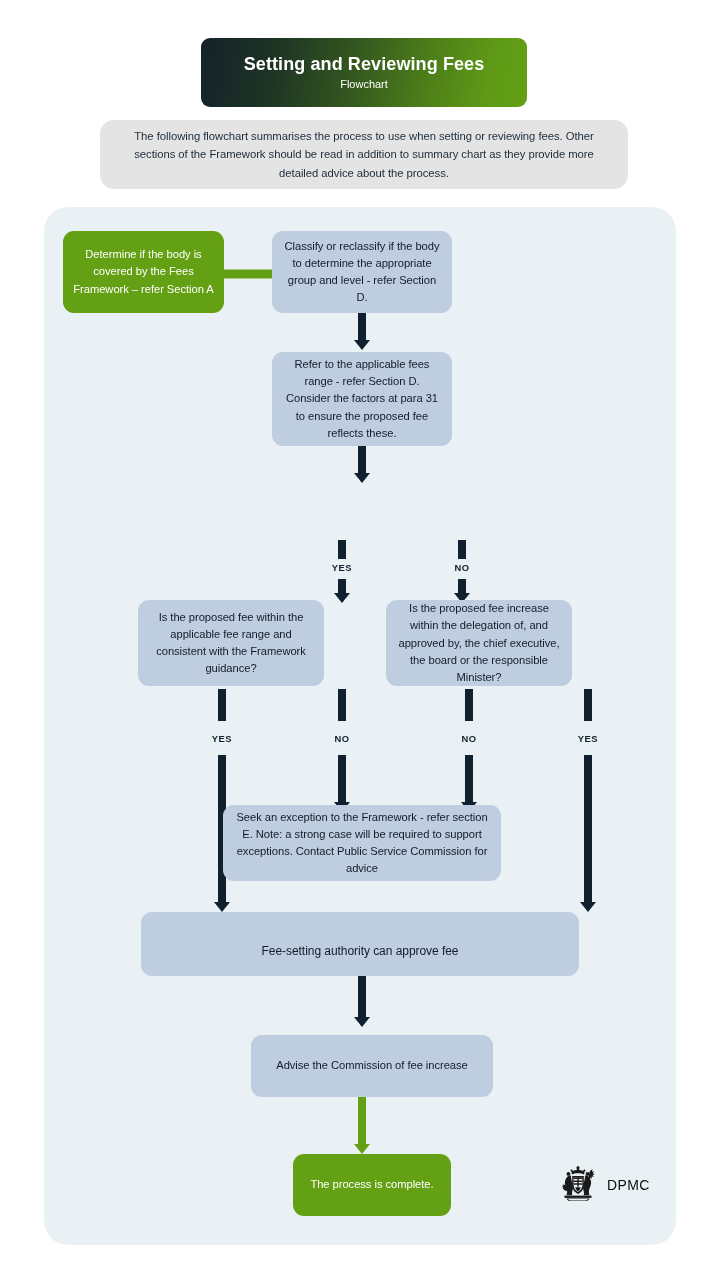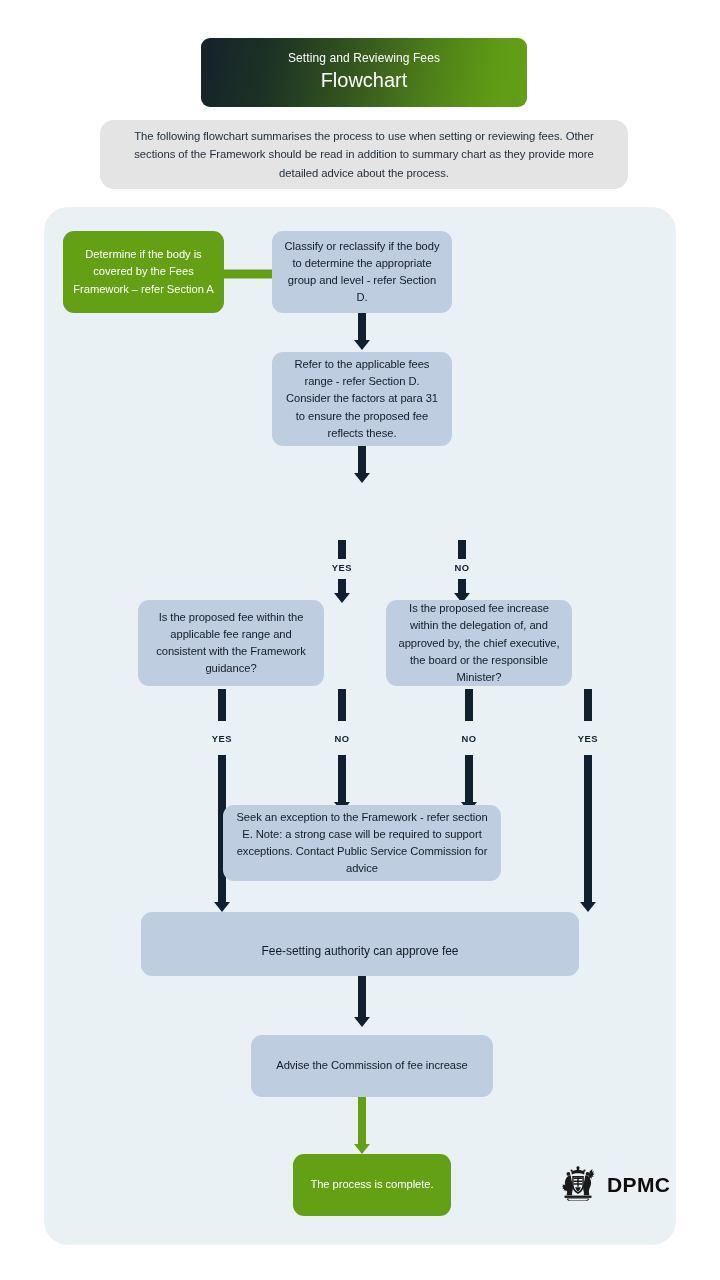--- a/index.html
+++ b/index.html
@@ -29,27 +29,27 @@
     border-radius: 9px;
     background: linear-gradient(100deg, #15222b 0%, #1d3324 22%, #33561f 46%, #4e8019 70%, #5f9a16 88%, #63a014 100%);
     display: flex;
     flex-direction: column;
     align-items: center;
     justify-content: center;
     color: #ffffff;
     text-align: center;
   }
   .title-main {
-    font-size: 12px;
-    font-weight: normal;
+    font-size: 18px;
+    font-weight: bold;
     letter-spacing: 0.1px;
     line-height: 1.25;
   }
   .title-sub {
-    font-size: 20px;
+    font-size: 11px;
     font-weight: normal;
     line-height: 1.35;
     margin-top: 1px;
   }
 
   
   .intro-note {
     position: absolute;
     left: 100px;
     top: 120px;
@@ -179,22 +179,22 @@
   .logo {
     position: absolute;
     left: 556px;
     top: 1163px;
     display: flex;
     align-items: center;
     gap: 7px;
   }
   .logo-crest { display: block; }
   .logo-text {
-    font-size: 21px;
-    font-weight: bold;
+    font-size: 14px;
+    font-weight: normal;
     letter-spacing: 0.4px;
     color: #0d0d0d;
   }
 </style>
 </head>
 <body>
 
 <div id="page">
 
   <div class="title-banner">

